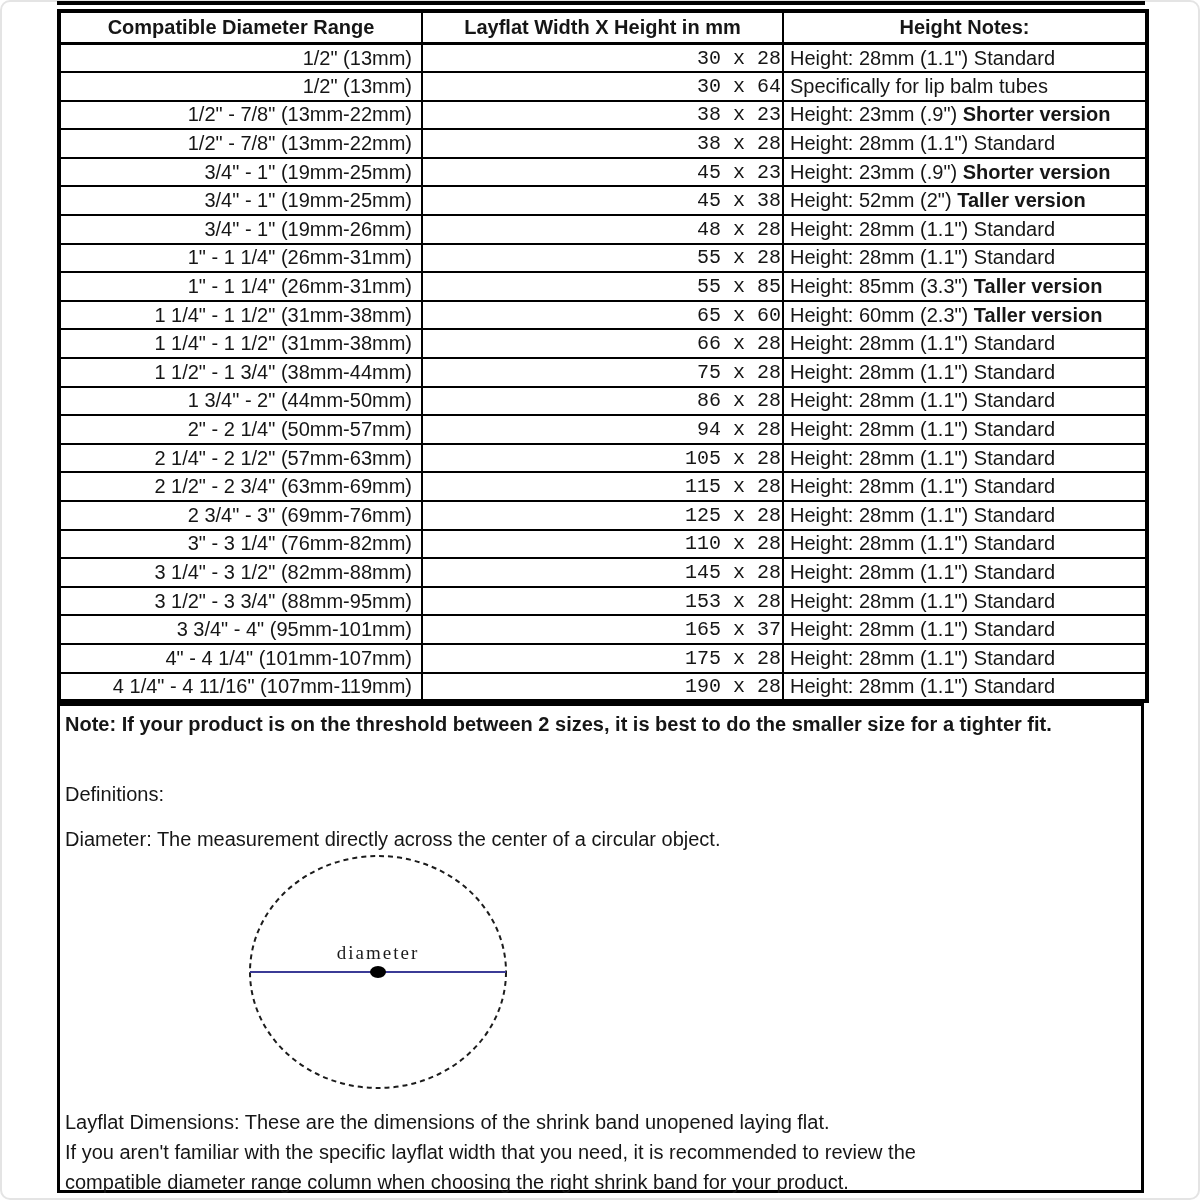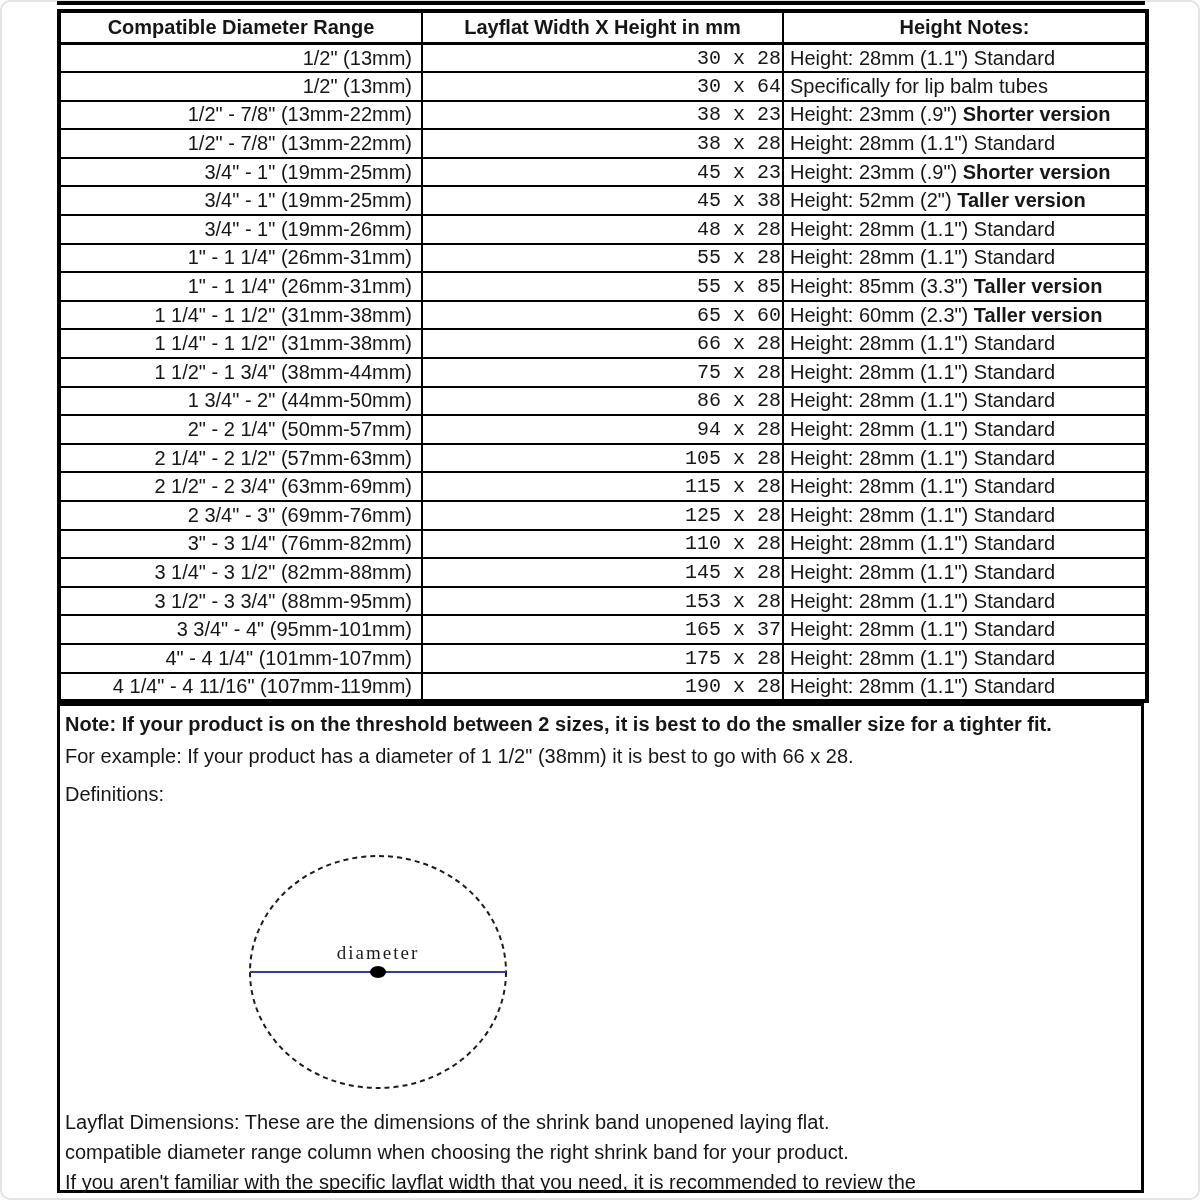--- a/index.html
+++ b/index.html
@@ -247,28 +247,28 @@
       <tr>
         <td class="col-diameter">4 1/4" - 4 11/16" (107mm-119mm)</td>
         <td class="col-layflat">190 x 28</td>
         <td class="col-note"><span>Height: 28mm (1.1") Standard</span><span class="note-bold"></span></td>
       </tr>
     </tbody>
 </table>
 
 <div class="notes-box">
   <div class="txt threshold-note">Note: If your product is on the threshold between 2 sizes, it is best to do the smaller size for a tighter fit.</div>
-  <div class="txt example-note">For example: If your product has a diameter of 1 1/2" (38mm) it is best to go with 66 x 28.</div>
   <div class="txt definitions-label">Definitions:</div>
+  <div class="txt diameter-def">Diameter: The measurement directly across the center of a circular object.</div>
 
   <svg class="diameter-diagram" viewBox="0 0 264 240" xmlns="http://www.w3.org/2000/svg">
     <ellipse cx="132" cy="120" rx="128" ry="116" fill="none" stroke="#1c1c1c" stroke-width="2" stroke-dasharray="5 4"></ellipse>
     <line x1="4" y1="120" x2="260" y2="120" stroke="#3b3b96" stroke-width="2"></line>
     <ellipse cx="132" cy="120" rx="8" ry="6" fill="#000000"></ellipse>
     <text class="diagram-label-text" x="132" y="107" text-anchor="middle">diameter</text>
   </svg>
 
   <div class="bottom-block">
     <div>Layflat Dimensions: These are the dimensions of the shrink band unopened laying flat.</div>
+    <div>If you aren't familiar with the specific layflat width that you need, it is recommended to review the</div>
     <div>compatible diameter range column when choosing the right shrink band for your product.</div>
-    <div>If you aren't familiar with the specific layflat width that you need, it is recommended to review the</div>
   </div>
 </div>
 
 </body></html>

